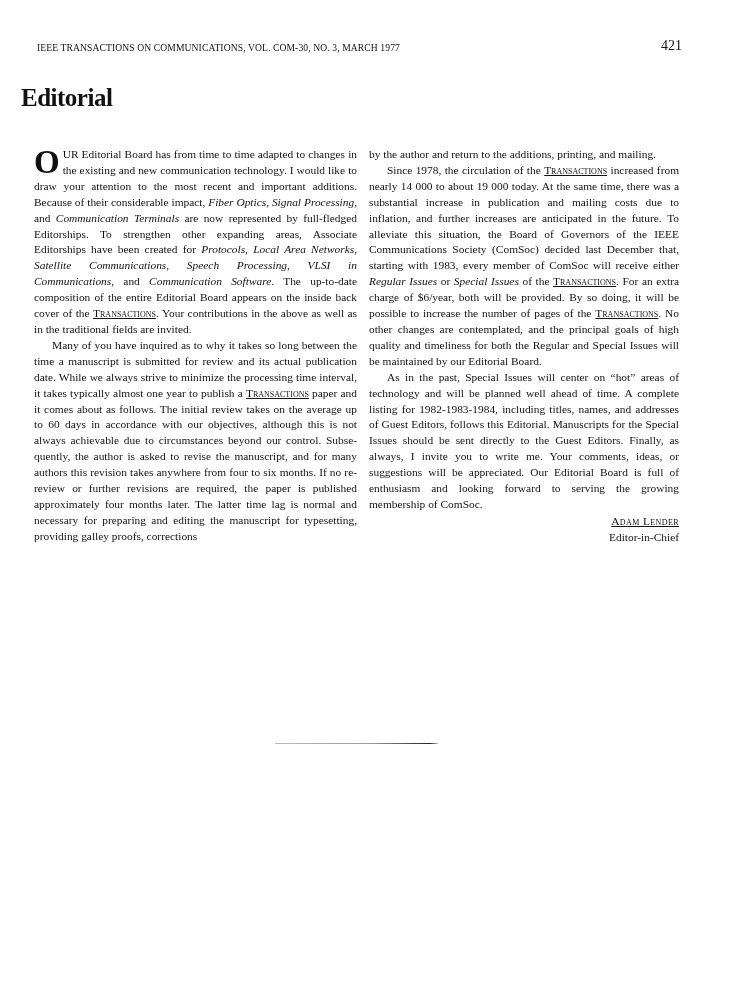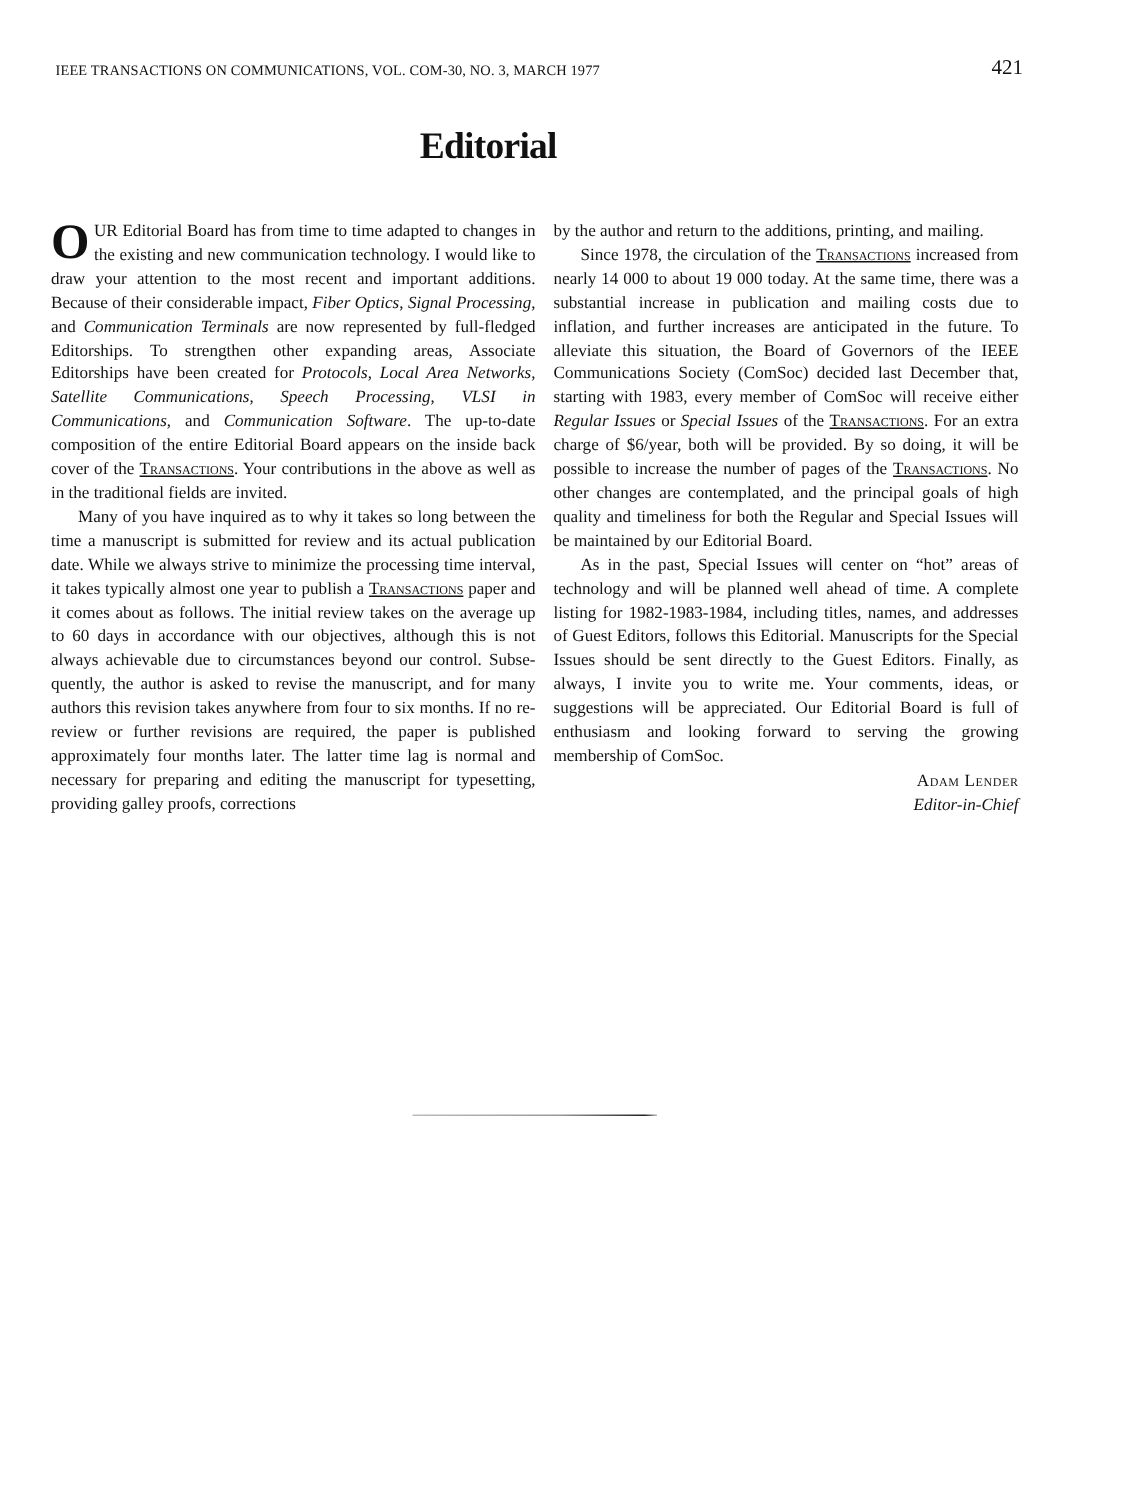--- a/index.html
+++ b/index.html
@@ -8,40 +8,40 @@
     font-family: "Liberation Serif", "DejaVu Serif", serif; color: #111;
   }
   .running-head {
     position: absolute; left: 37px; top: 42px; width: 645px;
     font-size: 9.6px; letter-spacing: 0.1px;
   }
   .page-number {
     position: absolute; left: 661px; top: 38px; font-size: 14px;
   }
   .title {
-    position: absolute; left: 0; width: 651px; top: 84px; text-align: center;
-    font-size: 25px; font-weight: bold; letter-spacing: -0.5px;
+    position: absolute; left: 0; width: 651px; top: 84px; text-align: left;
+    font-size: 25px; font-weight: bold; letter-spacing: -0.5px; padding-left: 21px;
   }
   .col {
     position: absolute; top: 147px; width: 323px;
     font-size: 11.4px; line-height: 15.9px; text-align: justify;
     hyphens: manual;
   }
   .col.left { left: 34px; }
   .col.right { left: 369px; width: 310px; }
   .col p { margin: 0; }
   .col p.indent { text-indent: 18px; }
   .dropcap {
     float: left; font-size: 33px; line-height: 27px; font-weight: bold;
     margin: 2px 3px 0 0; padding: 0;
   }
   .sc { font-variant: small-caps; text-decoration: underline; }
   .signature { text-align: right; margin-top: 1px; }
-  .signature .name { font-variant: small-caps; letter-spacing: 0.4px; display:block; }
-  .signature .role { font-style: italic; display:block; }
+  .signature .name { font-variant: small-caps; letter-spacing: 0.4px; display:block;text-decoration:underline; }
+  .signature .role { display:block; }
   .footer-rule {
     position: absolute; left: 275px; top: 743px; width: 163px; height: 1px;
     background: linear-gradient(90deg, #bbb 0%, #999 60%, #222 95%, #bbb 100%);
   }
 </style>
 </head>
 <body>
 
 <div class="running-head">IEEE TRANSACTIONS ON COMMUNICATIONS, VOL. COM-30, NO. 3, MARCH 1977</div>
 <div class="page-number">421</div>

